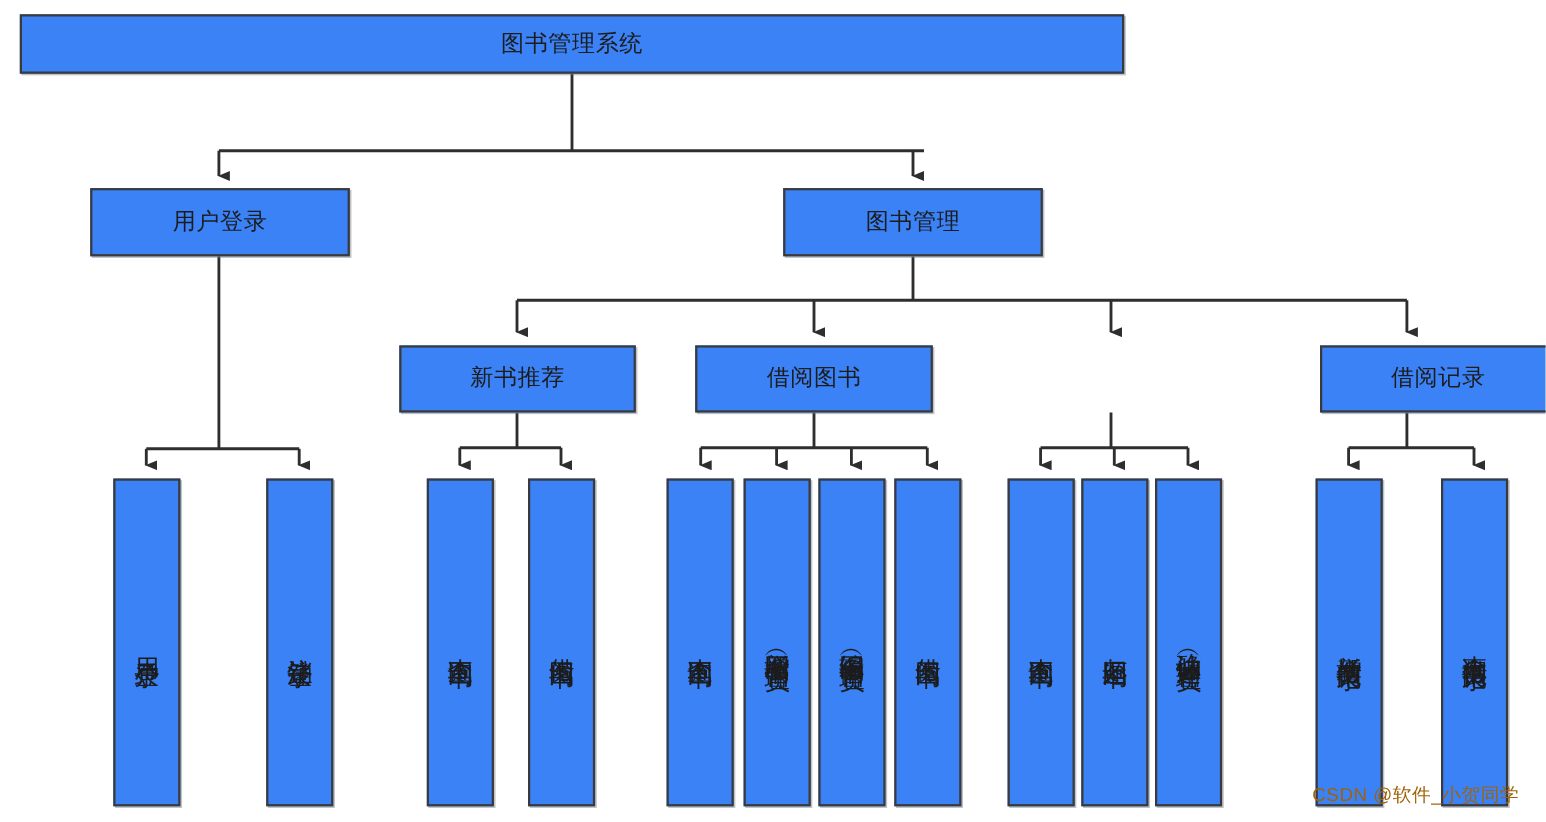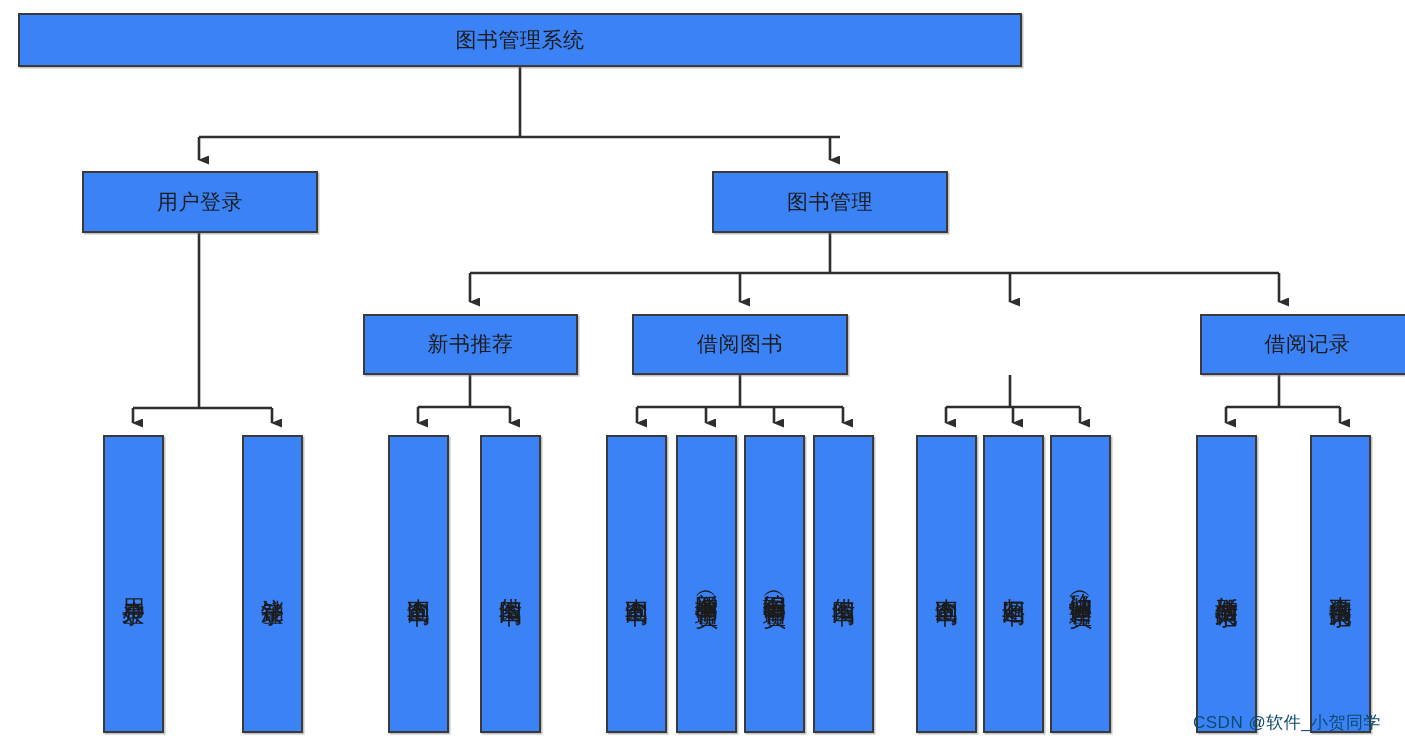--- a/index.html
+++ b/index.html
@@ -42,21 +42,21 @@
     max-height:280px;
   }
   svg#lines{
     position:absolute;left:0;top:0;width:1405px;height:747px;
     z-index:1;pointer-events:none;
   }
   .watermark{
     position:absolute;
     left:1193px;top:711px;
     font-size:17px;
-    color:#0c4a6e;
+    color:#a16207;
     letter-spacing:.5px;
     white-space:nowrap;
     z-index:5;
     text-align:center;
   }
 </style>
 </head>
 <body>
 
 <div id="canvas">

